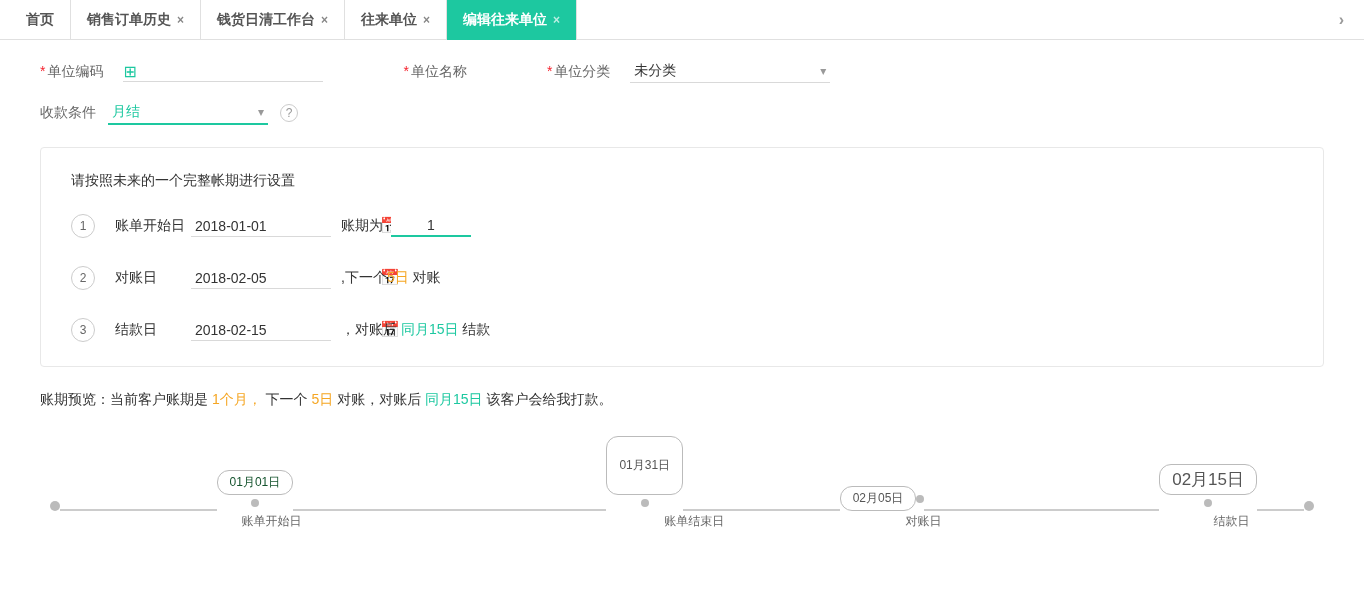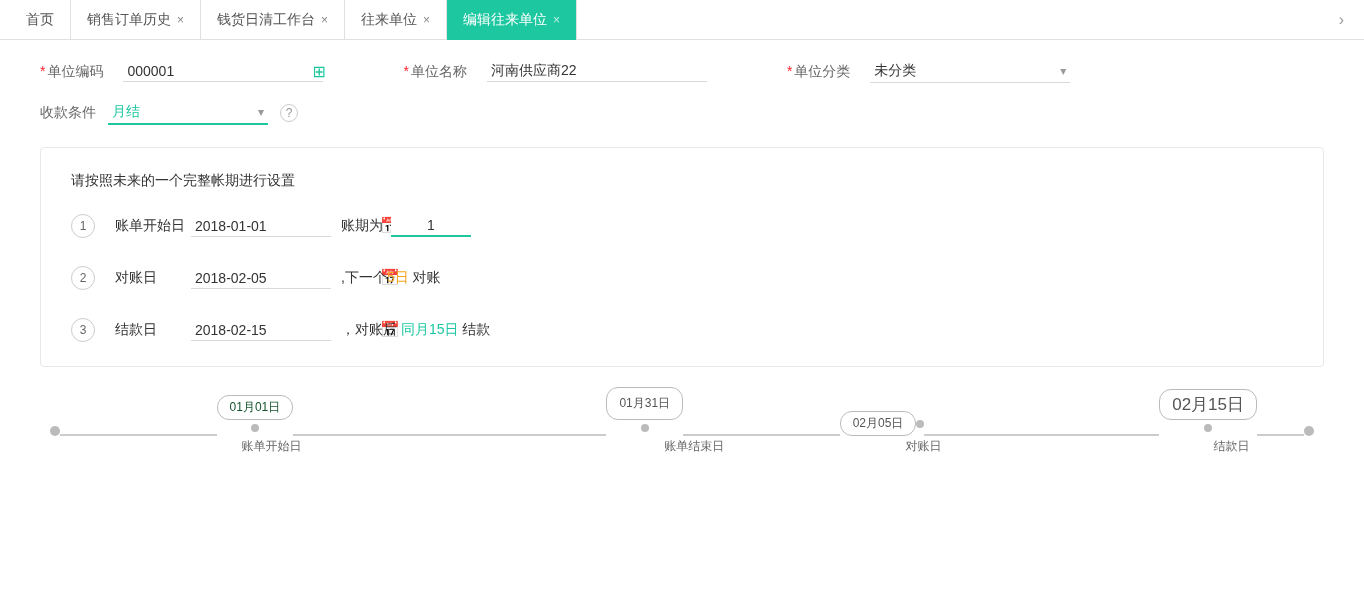--- a/index.html
+++ b/index.html
@@ -6,20 +6,21 @@
     body { font-family: "Microsoft YaHei", "PingFang SC", Arial, sans-serif; font-size: 14px; background: #f5f5f5; color: #333; }
 
     
     .tab-bar {
       display: flex;
       align-items: center;
       background: #fff;
       border-bottom: 1px solid #e0e0e0;
       height: 40px;
       padding: 0 10px;
+      font-weight: bold;
     }
     .tab-item {
       display: flex;
       align-items: center;
       padding: 0 16px;
       height: 40px;
       cursor: pointer;
       font-size: 14px;
       color: #555;
       border-right: 1px solid #e0e0e0;
@@ -319,30 +320,28 @@
 </div>
 
 <div class="content">
 
 
   <div class="form-row">
     <span class="form-label">
       <span class="required-star">*</span><span>单位编码</span>
     </span>
     <div class="input-with-icon">
-      <input type="text" value="000001" style="">
       <span class="input-icon">⊞</span>
     </div>
 
     <span style="width:40px;"></span>
 
     <span class="form-label">
       <span class="required-star">*</span><span>单位名称</span>
     </span>
-    <input type="text" class="form-input" style="width: 220px;" value="河南供应商22">
 
     <span style="width:40px;"></span>
 
     <span class="form-label">
       <span class="required-star">*</span><span>单位分类</span>
     </span>
     <div class="select-with-arrow">
       <span class="val">未分类</span>
       <span class="select-arrow">▾</span>
     </div>
@@ -395,20 +394,29 @@
       <div class="date-input-wrap">
         <input type="text" value="2018-02-15" style="">
         <span class="cal-icon">📅</span>
       </div>
       <span class="step-desc">
         <span>，对账后 </span><span class="highlight-teal">同月15日</span><span> 结款</span>
       </span>
     </div>
   </div>
 
+  <div class="preview-text">
+    <span>账期预览：当前客户账期是</span>
+    <span class="highlight-orange">1个月，</span>
+    <span>下一个</span>
+    <span class="highlight-orange">5日</span>
+    <span>对账，对账后</span>
+    <span class="highlight-teal">同月15日</span>
+    <span>该客户会给我打款。</span>
+  </div>
 
   <div style="padding: 0 10px;">
 
     <div style="display:flex; align-items:flex-end; width:100%;">
 
       <div style="flex-shrink:0; display:flex; flex-direction:column; align-items:center;">
         <div style="width:10px;height:10px;border-radius:50%;background:#bbb;"></div>
       </div>
 
       <div style="flex:1; height:2px; background:#ccc;"></div>
@@ -416,21 +424,21 @@
       <div style="display:flex;flex-direction:column;align-items:center;flex-shrink:0;">
         <div style="border:1px solid #bbb;border-radius:12px;padding:3px 12px;font-size:12px;color:#14532d;background:#fff;white-space:nowrap;">
           <span>01月01日</span>
         </div>
         <div style="width:8px;height:8px;border-radius:50%;background:#bbb;margin:4px 0;"></div>
       </div>
 
       <div style="flex:2; height:2px; background:#ccc;"></div>
 
       <div style="display:flex;flex-direction:column;align-items:center;flex-shrink:0;">
-        <div style="border:1px solid #bbb;border-radius:12px;padding:7px 12px;font-size:12px;color:#555;background:#fff;white-space:nowrap;">
+        <div style="border:1px solid #bbb;border-radius:12px;padding:20px 12px;font-size:12px;color:#555;background:#fff;white-space:nowrap;">
           <span>01月31日</span>
         </div>
         <div style="width:8px;height:8px;border-radius:50%;background:#bbb;margin:4px 0;"></div>
       </div>
 
       <div style="flex:1; height:2px; background:#ccc;"></div>
 
       <div style="display:flex;flex-direction:row;align-items:center;flex-shrink:0;">
         <div style="border:1px solid #bbb;border-radius:12px;padding:3px 12px;font-size:12px;color:#555;background:#fff;white-space:nowrap;">
           <span>02月05日</span>

